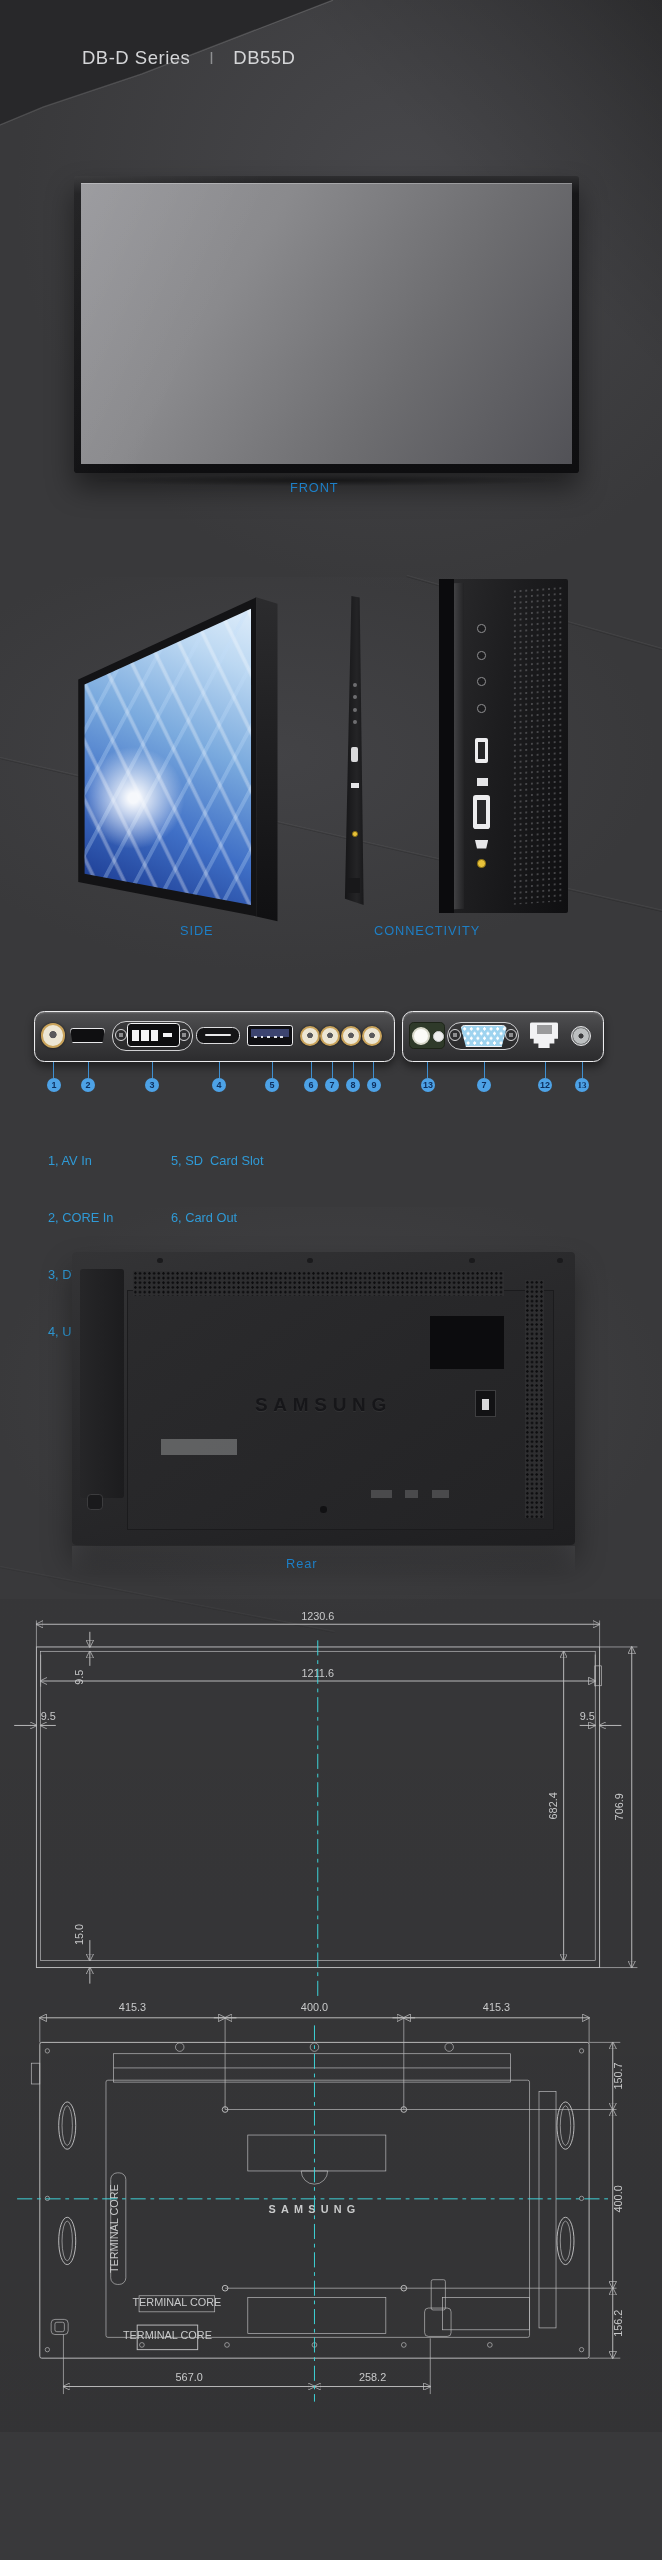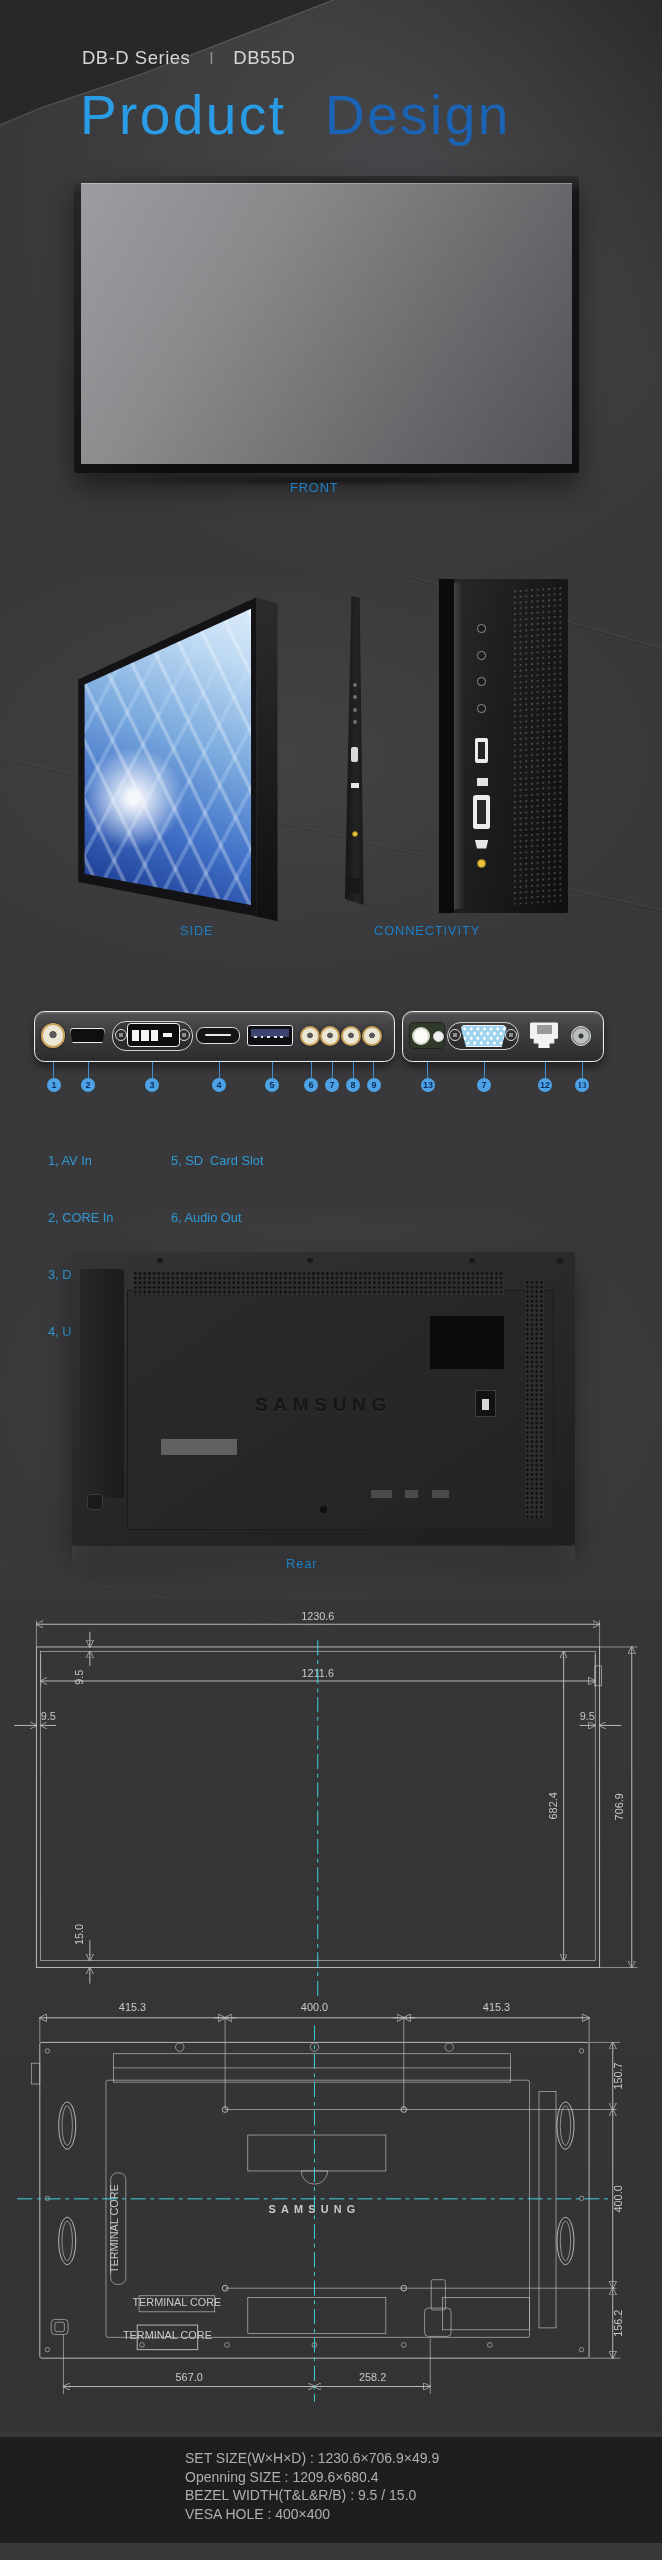--- a/index.html
+++ b/index.html
@@ -197,24 +197,20 @@
   <div class="abs crease c2"></div>
   <div class="abs crease c3"></div>
   <div class="abs bg-glow-rear"></div>
   <div class="abs bg-dims"></div>
 
   <div class="abs series-line">
     <span>DB-D Series</span>
     <span class="divider">I</span>
     <span>DB55D</span>
   </div>
-  <div class="abs page-title">
-    <span class="w1">Product</span>
-    <span class="w2">Design</span>
-  </div>
 
   <div class="abs front-tv">
     <div class="front-screen"></div>
   </div>
   <div class="abs front-shadow"></div>
   <div class="abs view-label" style="left:290px;top:480px;width:76px;">FRONT</div>
 
   <div class="abs side-tv">
     <div class="side-bezel"></div>
     <div class="side-spine"></div>
@@ -310,21 +306,21 @@
   <div class="abs num" style="left:575px;font-family:Liberation Serif, serif;">13</div>
 
   <div class="abs legend-col" style="left:48px;">
     <div>1, AV In</div>
     <div>2, CORE In</div>
     <div>3, DVI In</div>
     <div>4, USB</div>
   </div>
   <div class="abs legend-col" style="left:171px;">
     <div>5, SD  Card Slot</div>
-    <div>6, Audio Out</div>
+    <div>6, Card Out</div>
     <div>7, Audio In</div>
     <div>8, RS232C Out</div>
   </div>
 
   <div class="abs rear">
     <div class="rear-inner"></div>
     <div class="rear-left-cover"></div>
     <div class="rear-vent rear-vent-top"></div>
     <div class="rear-vent rear-vent-right"></div>
     <div class="rear-black-box"></div>
@@ -487,23 +483,17 @@
     <line x1="455" y1="361" x2="455" y2="420" class="thin"></line>
     <line x1="67" y1="412" x2="332.5" y2="412" marker-start="url(#arr2)" marker-end="url(#arr2)"></line>
     <line x1="332.5" y1="412" x2="455" y2="412" marker-start="url(#arr2)" marker-end="url(#arr2)"></line>
     <text x="200" y="406" text-anchor="middle">567.0</text>
     <text x="394" y="406" text-anchor="middle">258.2</text>
 
     <line x1="332.5" y1="30" x2="332.5" y2="428" class="cyan"></line>
     <line x1="18" y1="213.5" x2="645" y2="213.5" class="cyan"></line>
   </svg>
 
-  <div class="abs footer-band">
-    <div class="footer-line" style="top:13.2px;">SET SIZE(W×H×D) : 1230.6×706.9×49.9</div>
-    <div class="footer-line" style="top:32px;">Openning SIZE : 1209.6×680.4</div>
-    <div class="footer-line" style="top:50px;">BEZEL WIDTH(T&amp;L&amp;R/B) : 9.5 / 15.0</div>
-    <div class="footer-line" style="top:69px;">VESA HOLE : 400×400</div>
-  </div>
   <div class="abs footer-gray"></div>
   <div class="abs footer-white"></div>
 
 </div>
 
 
 </body></html>

